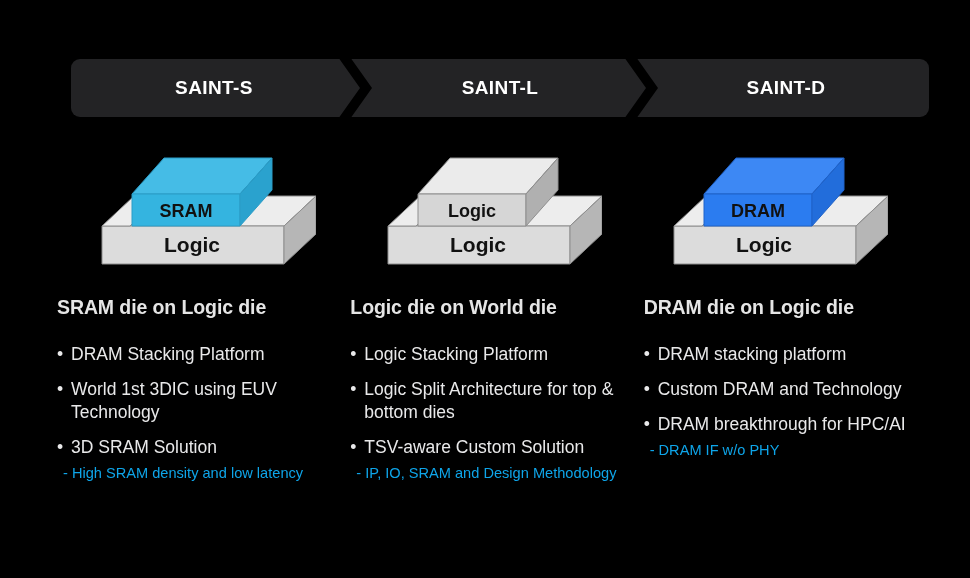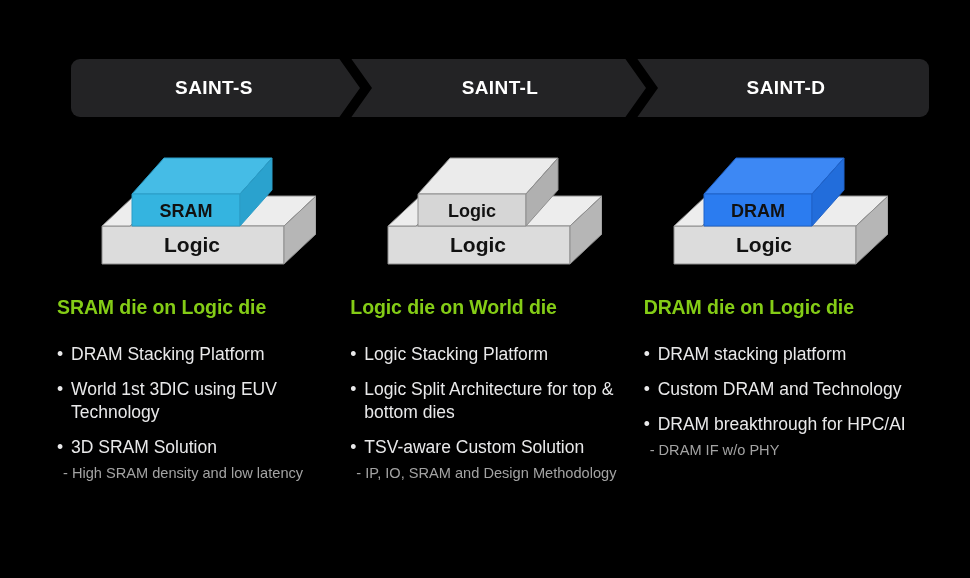--- a/index.html
+++ b/index.html
@@ -78,21 +78,21 @@
     position:absolute;
     left:57px; top:296px;
     width:880px; height:250px;
     display:flex;
   }
   .col{
     width:298px;
     padding-right:14px;
   }
   .col-title{
-    color:#84cc16;
+    color:#e5e5e5;
     font-size:19.5px;
     font-weight:700;
     letter-spacing:-0.1px;
     margin-bottom:24px;
     white-space:nowrap;
   }
   .bullet-list{ list-style:none; }
   .bullet{
     position:relative;
     color:#e9e9ea;
@@ -102,21 +102,21 @@
     margin-bottom:12px;
     font-weight:400;
   }
   .bullet > .dot{
     position:absolute;
     left:0; top:0;
     color:#e9e9ea;
   }
   .subnote{
     display:block;
-    color:#a3a3a3;
+    color:#0ea5e9;
     font-size:14.6px;
     line-height:1.38;
     margin-top:4px;
     margin-left:-8px;
     text-indent:0;
   }
 </style>
 </head>
 <body>
 

